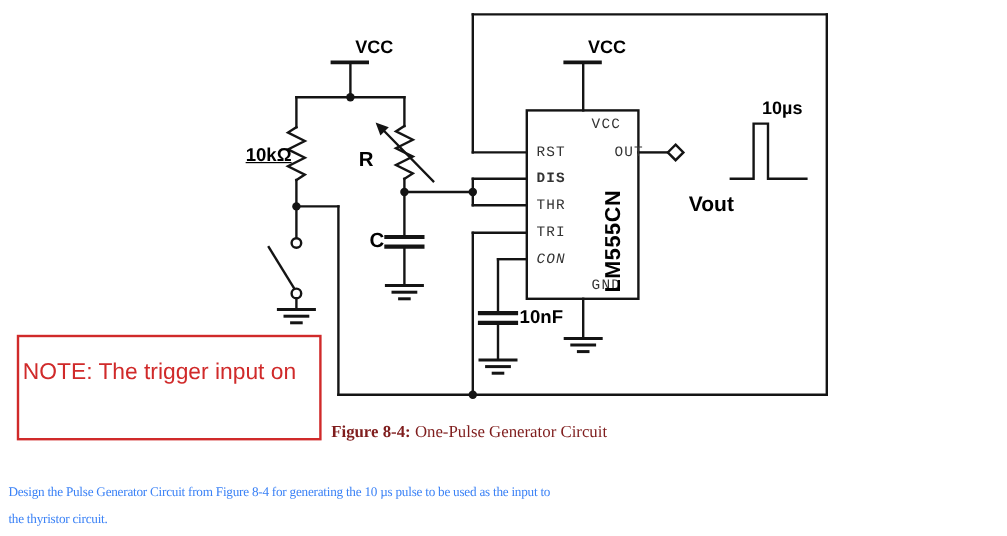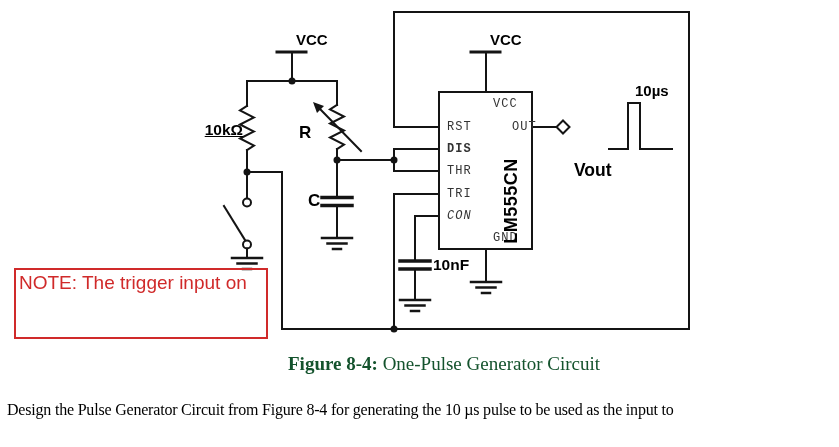--- a/index.html
+++ b/index.html
@@ -15,33 +15,33 @@
     font-size:12px;color:#333;letter-spacing:1px;white-space:nowrap;text-align:center;
   }
   .center{text-align:left;margin-left:27px;}
   .right{text-align:right;}
   #ic-name{
     position:absolute;left:461px;top:191px;width:100px;height:20px;
     transform:rotate(-90deg);text-align:center;
     font-weight:bold;font-size:18px;letter-spacing:0.5px;color:#000;
   }
   #note-box{
-    position:absolute;left:14px;top:268px;width:247px;height:66px;
+    position:absolute;left:14px;top:279px;width:247px;height:66px;
     border:2px solid var(--red);color:var(--red);
-    font-size:19px;line-height:23px;padding:1px 0 0 3px;
+    font-size:19px;line-height:23px;padding:18px 0 0 3px;
   }
   #caption{
-    position:absolute;left:288px;top:353px;
-    font-family:"Liberation Serif",serif;font-size:19px;color:#14532d;
+    position:absolute;left:276px;top:353px;
+    font-family:"Liberation Serif",serif;font-size:14px;color:#7f1d1d;
   }
   #caption .cap-label{font-weight:bold;}
   #body-text{
     position:absolute;left:7px;top:399px;width:832px;
-    font-family:"Liberation Serif",serif;font-size:16px;line-height:22.5px;
-    letter-spacing:-0.2px;color:#000000;
+    font-family:"Liberation Serif",serif;font-size:11px;line-height:22.5px;
+    letter-spacing:-0.2px;color:#3b82f6;
   }
 </style>
 </head>
 <body>
 
 <div id="stage">
 
   <svg id="wires" width="839" height="447" viewBox="0 0 839 447" stroke="#141414" stroke-width="2" fill="none" stroke-linecap="square">
 
     <g>
@@ -188,15 +188,16 @@
   <div id="note-box" style="--red:#d02a2a;">
     <div>NOTE: The trigger input on</div>
   </div>
 
   <div id="caption">
     <span class="cap-label">Figure 8-4:</span><span> One-Pulse Generator Circuit</span>
   </div>
 
   <div id="body-text">
     <div>Design the Pulse Generator Circuit from Figure 8-4 for generating the 10 µs pulse to be used as the input to</div>
+    <div>the thyristor circuit.</div>
   </div>
 
 </div>
 
 </body></html>

